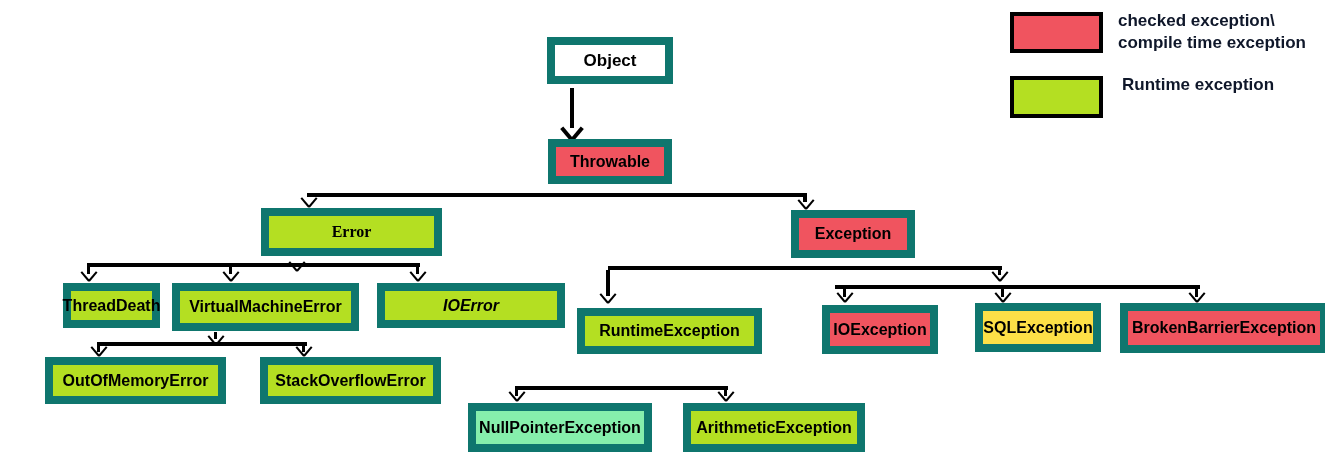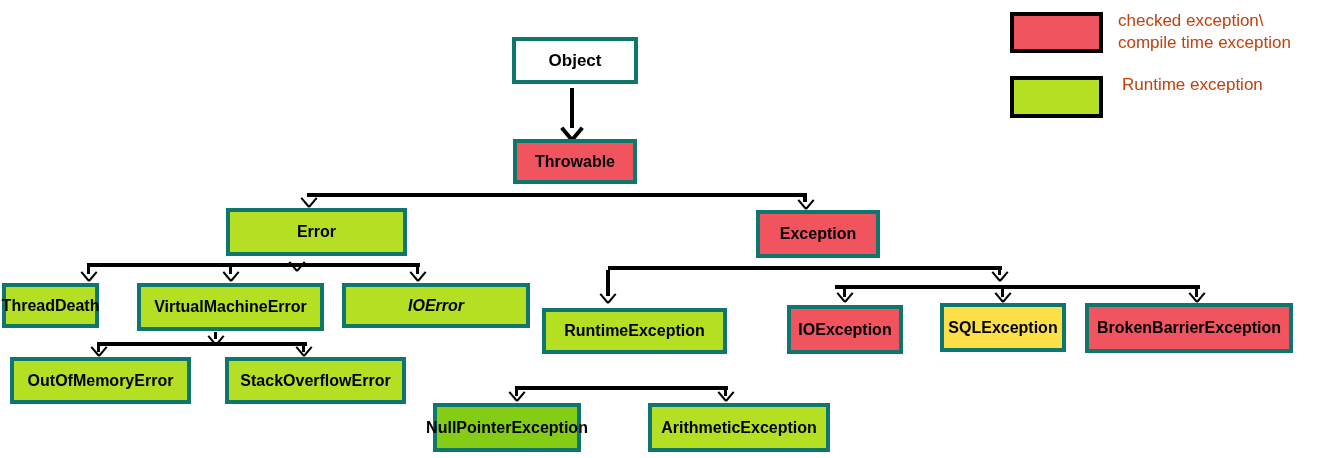--- a/index.html
+++ b/index.html
@@ -6,43 +6,44 @@
   #canvas{
     position:relative;
     width:1325px;height:458px;
     background:#ffffff;
     font-family:"Liberation Sans", sans-serif;
     overflow:hidden;
   }
   .node{
     position:absolute;
     box-sizing:border-box;
-    border:4px solid #0f766e;
+    border:8px solid #0f766e;
     background:#fff;
     display:flex;align-items:center;justify-content:center;
     font-weight:bold;font-size:16px;color:#000;
     white-space:nowrap;
+    margin-left:35px;
   }
   .hbar,.vstem{position:absolute;background:#000;}
   .arr{position:absolute;width:16px;height:11px;}
   .arr::before,.arr::after{
     content:"";position:absolute;bottom:0;left:50%;
     width:2px;height:12px;background:#000;transform-origin:50% 100%;
   }
   .arr::before{transform:translateX(-50%) rotate(-40deg);}
   .arr::after{transform:translateX(-50%) rotate(40deg);}
   .arr.big{width:22px;height:15px;}
   .arr.big::before,.arr.big::after{width:4px;height:16px;}
   .legend-swatch{
     position:absolute;box-sizing:border-box;
     border:4px solid #000;
   }
   .legend-text{
     position:absolute;
-    font-weight:normal;font-size:17px;line-height:22px;color:#c2410c;
+    font-weight:bold;font-size:17px;line-height:22px;color:#0f172a;
     white-space:nowrap;
   }
 </style>
 </head>
 <body>
 
 <div id="canvas">
 
   <div>
     <div class="vstem" style="left:570px;top:88px;width:4px;height:40px;"></div>
@@ -99,27 +100,27 @@
     <div class="vstem" style="left:724px;top:390px;width:3px;height:6px;"></div>
     <div class="arr" style="left:718px;top:390px;"></div>
   </div>
 
   <div class="node" style="left: 512px; top: 37px; width: 126px; height: 47px; font-size: 17px; background: rgb(255, 255, 255);">
     <span>Object</span>
   </div>
   <div class="node" style="left: 513px; top: 139px; width: 124px; height: 45px; background: rgb(240, 84, 95);">
     <span>Throwable</span>
   </div>
-  <div class="node" style="left: 226px; top: 208px; width: 181px; height: 48px; background: rgb(180, 223, 34);">
+  <div class="node" style="left: 226px; top: 208px; width: 181px; height: 48px; background: rgb(180, 223, 34); font-family: Liberation Serif, serif;">
     <span>Error</span>
   </div>
   <div class="node" style="left: 756px; top: 210px; width: 124px; height: 48px; background: rgb(240, 84, 95);">
     <span>Exception</span>
   </div>
-  <div class="node" style="left: 2px; top: 283px; width: 97px; height: 45px; background: rgb(180, 223, 34);">
+  <div class="node" style="left: 28px; top: 283px; width: 97px; height: 45px; background: rgb(180, 223, 34);">
     <span>ThreadDeath</span>
   </div>
   <div class="node" style="left: 137px; top: 283px; width: 187px; height: 48px; background: rgb(180, 223, 34);">
     <span>VirtualMachineError</span>
   </div>
   <div class="node" style="left: 342px; top: 283px; width: 188px; height: 45px; background: rgb(180, 223, 34); font-style: italic;">
     <span>IOError</span>
   </div>
   <div class="node" style="left: 10px; top: 357px; width: 181px; height: 47px; background: rgb(180, 223, 34);">
     <span>OutOfMemoryError</span>
@@ -132,21 +133,21 @@
   </div>
   <div class="node" style="left: 542px; top: 308px; width: 185px; height: 46px; background: rgb(180, 223, 34);">
     <span>RuntimeException</span>
   </div>
   <div class="node" style="left: 940px; top: 303px; width: 126px; height: 49px; background: #fde047;">
     <span>SQLException</span>
   </div>
   <div class="node" style="left: 1085px; top: 303px; width: 208px; height: 50px; background: rgb(240, 84, 95);">
     <span>BrokenBarrierException</span>
   </div>
-  <div class="node" style="left: 433px; top: 403px; width: 148px; height: 49px; background: #84cc16;">
+  <div class="node" style="left: 433px; top: 403px; width: 184px; height: 49px; background: #86efac;">
     <span>NullPointerException</span>
   </div>
   <div class="node" style="left: 648px; top: 403px; width: 182px; height: 49px; background: rgb(180, 223, 34);">
     <span>ArithmeticException</span>
   </div>
 
   <div>
     <div class="legend-swatch" style="left: 1010px; top: 12px; width: 93px; height: 41px; background: rgb(240, 84, 95);"></div>
     <div class="legend-text" style="left:1118px;top:10px;">
       <div>checked exception\</div>

